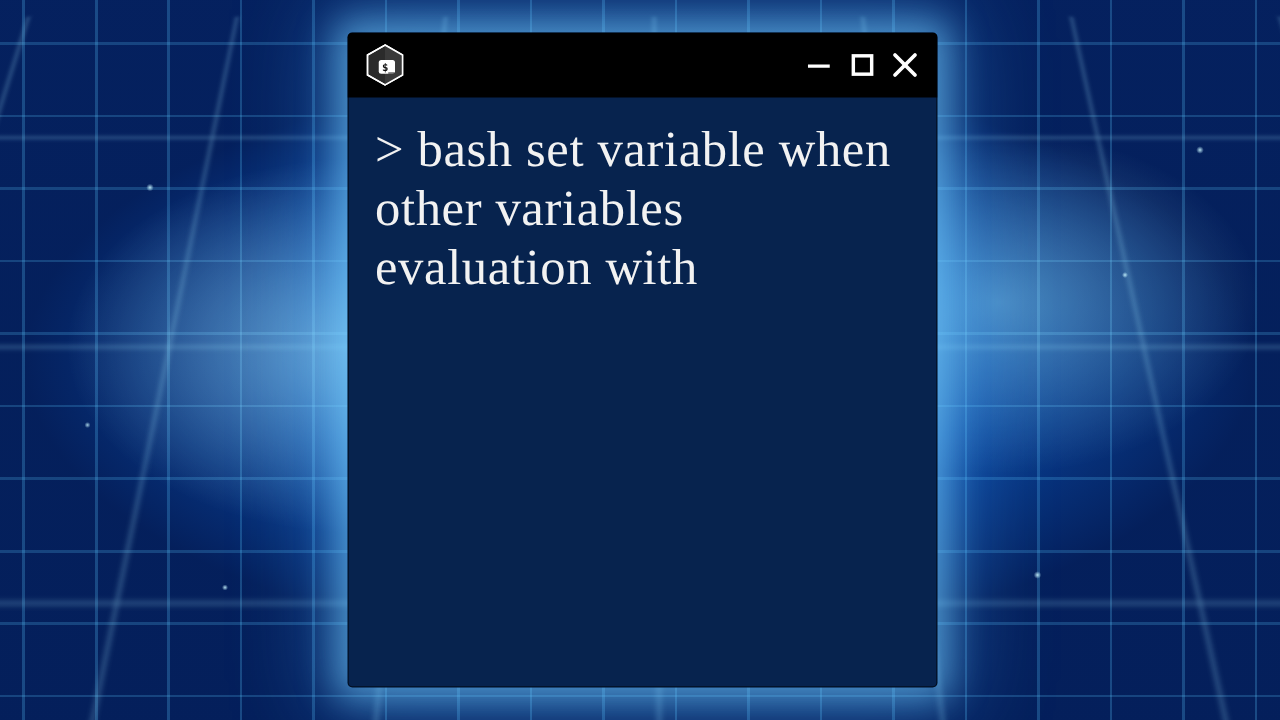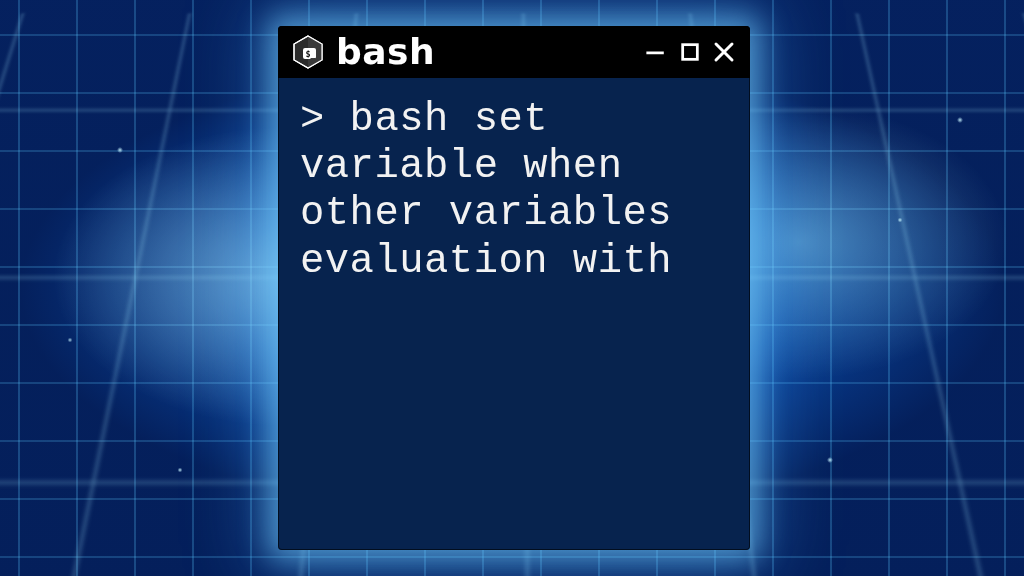--- a/index.html
+++ b/index.html
@@ -90,21 +90,21 @@
   }
   .win-btn { width: 24px; height: 24px; display:flex; align-items:center; justify-content:center; }
   .win-btn svg { stroke: #fff; }
 
   .term-body {
     flex: 1;
     padding: 18px 22px 22px 22px;
     color: #f2f2f2;
     font-size: 40.5px;
     line-height: 1.165;
-    font-family: Liberation Mono, monospace;
+    font-family: Liberation Serif, serif;
     letter-spacing: 0.5px;
     word-break: break-word;
     white-space: normal;
   }
   .prompt-sym { display:inline; }
   .cmd { display:inline; }
 </style>
 </head>
 <body>
 
@@ -118,21 +118,20 @@
   <div class="titlebar">
     <span class="app-icon">
       <svg viewBox="0 0 36 36" width="36" height="36">
         <polygon points="18,2 32,10 32,26 18,34 4,26 4,10" fill="#2b2b2b" stroke="#ffffff" stroke-width="1.2"></polygon>
         <polygon points="18,2 32,10 32,26 18,34 18,2" fill="#3a3a3a"></polygon>
         <polygon points="18,2 32,10 32,26 18,34 4,26 4,10" fill="none" stroke="#ffffff" stroke-width="1.2"></polygon>
         <rect x="13" y="14" width="13" height="11" rx="2" fill="#ffffff"></rect>
         <text x="15.5" y="22.5" font-family="monospace" font-size="8.5" font-weight="700" fill="#111">$_</text>
       </svg>
     </span>
-    <span class="app-title">bash</span>
 
     <div class="win-controls">
       <span class="win-btn">
         <svg viewBox="0 0 24 24" width="22" height="22">
           <line x1="3" y1="13" x2="19" y2="13" stroke-width="3" stroke-linecap="square"></line>
         </svg>
       </span>
       <span class="win-btn">
         <svg viewBox="0 0 24 24" width="22" height="22">
           <rect x="4" y="4" width="16" height="16" fill="none" stroke-width="3"></rect>

